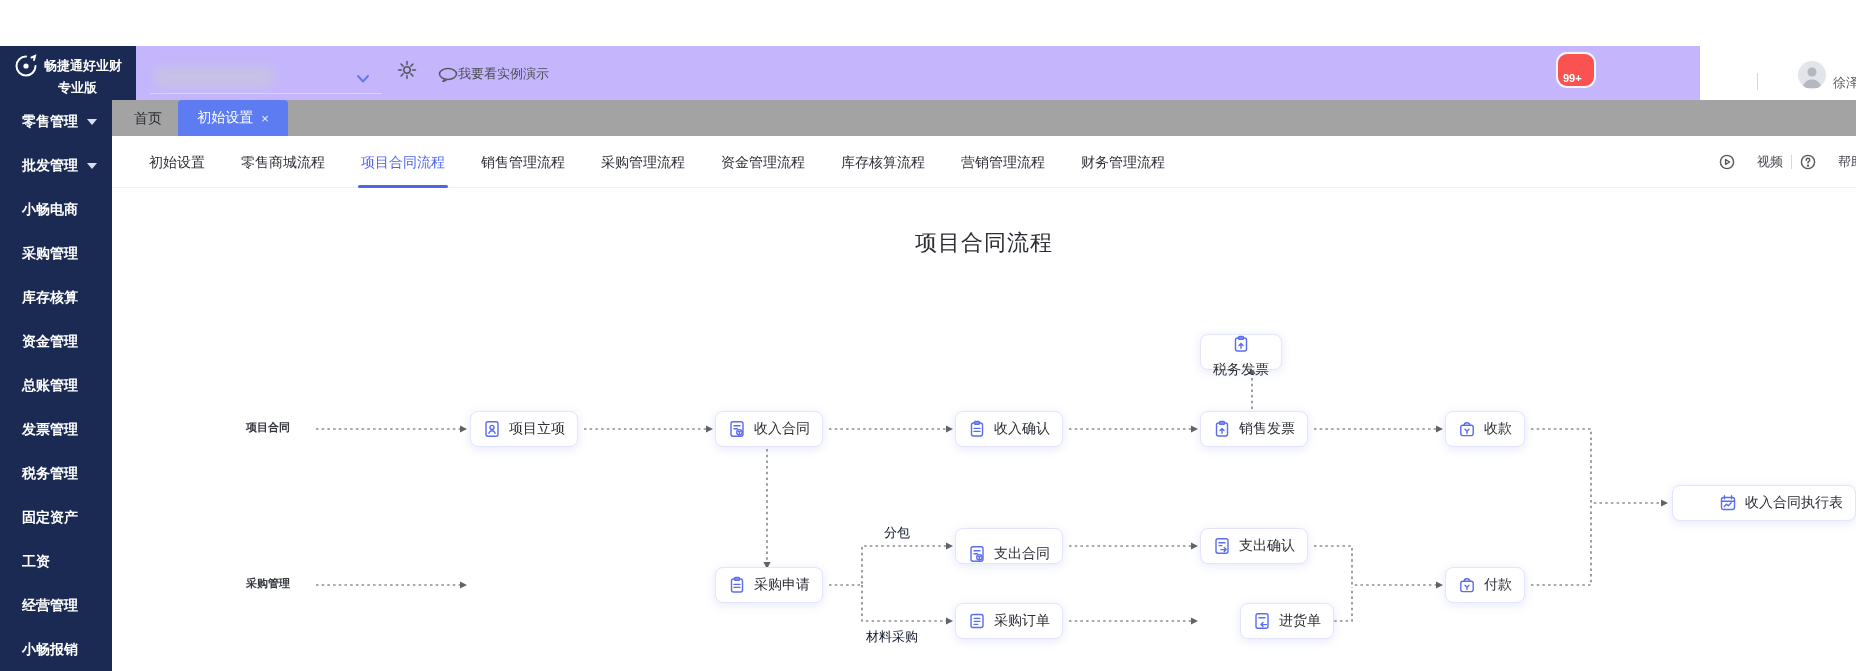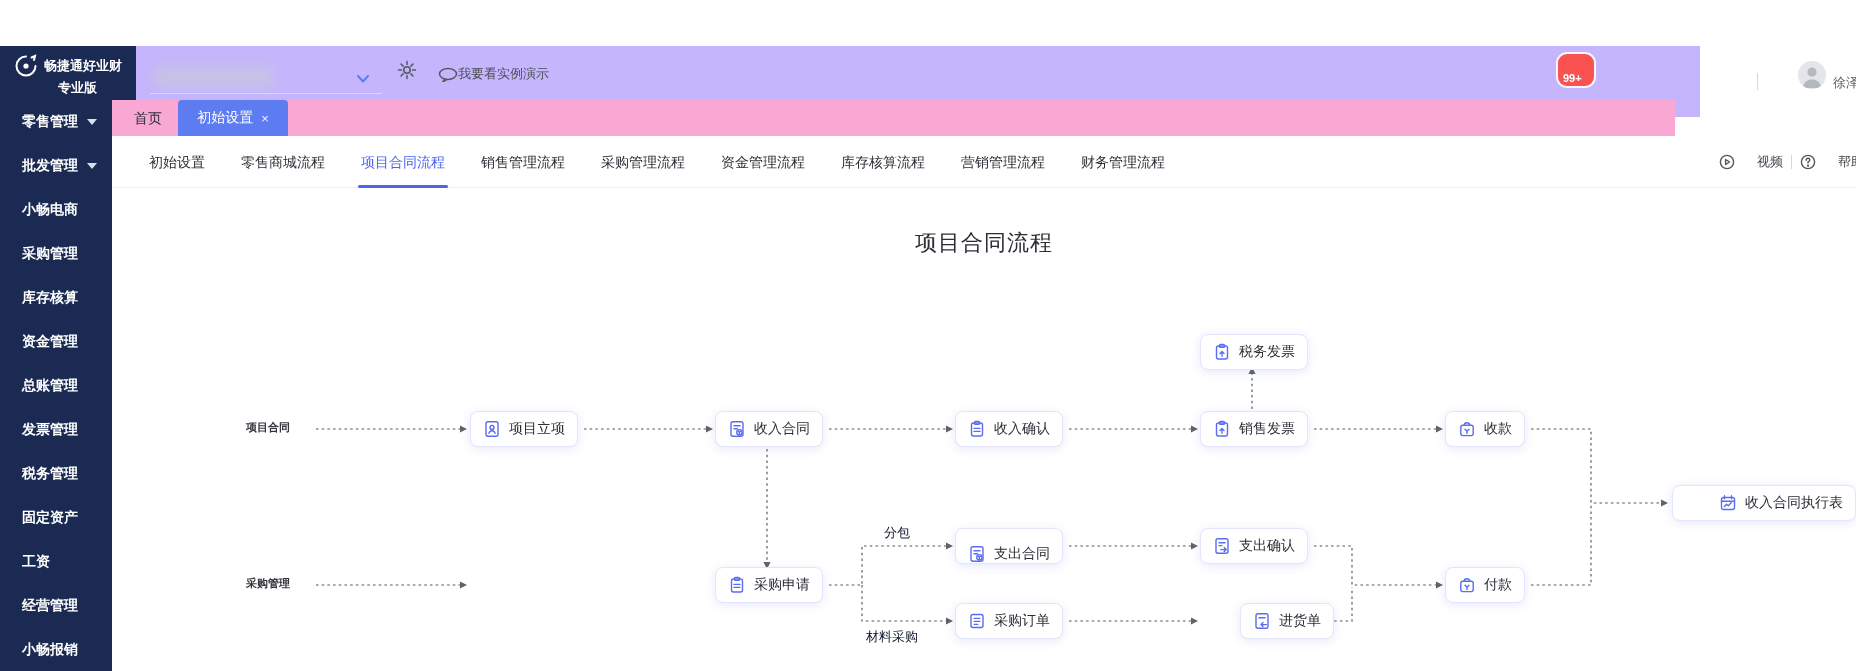--- a/index.html
+++ b/index.html
@@ -32,21 +32,21 @@
   .hdr-right { position:absolute; right:0; top:0; height:71px; }
   .badge { position:absolute; left:1558px; top:8px; min-width:36px; height:17px; background:var(--badge); color:#fff;
            font-size:11px; font-weight:bold; text-align:left; line-height:17px; border-radius:9px; padding:16px 5px;
            box-shadow:0 0 0 2px #f5f6f9; }
   .hdr-divider { position:absolute; left:1757px; top:27px; width:1px; height:17px; background:#d4d6da; }
   .avatar { position:absolute; left:1798px; top:15px; width:28px; height:28px; border-radius:50%; background:#e3e5ea; overflow:hidden; }
   .avatar svg { width:28px; height:28px; fill:#b4b8c0; }
   .username { position:absolute; left:1833px; top:28px; font-size:13px; color:#55585f; white-space:nowrap; }
 
   
-  .tabsrow { position:absolute; left:112px; top:100px; width:1563px; height:36px; background:#f9a8d4; }
+  .tabsrow { position:absolute; left:112px; top:100px; width:1744px; height:36px; background:#a3a3a3; }
   .tab-home { position:absolute; left:8px; top:0; height:36px; line-height:36px; padding:0 14px; font-size:14px; color:#2b2e35; cursor:pointer; }
   .tab-active { position:absolute; left:66px; top:0; width:110px; height:36px; background:var(--accent); border-radius:4px 4px 0 0;
                 color:#fff; display:flex; align-items:center; justify-content:center; gap:8px; font-size:14px; cursor:pointer; }
   .tab-close { font-size:13px; line-height:1; opacity:.9; cursor:pointer; }
 
   
   .sidebar { position:absolute; left:0; top:100px; width:112px; height:571px; background:var(--navy); }
   .sb-item { height:44px; display:flex; align-items:center; padding-left:22px; color:#fff; font-size:14px; font-weight:bold;
              cursor:pointer; white-space:nowrap; }
   .sb-caret { width:0; height:0; border-left:5px solid transparent; border-right:5px solid transparent;
@@ -293,21 +293,21 @@
             <span>销售发票</span>
           </div>
           <div class="flow-node" style="left: 1445px; top: 411px;">
             <svg viewBox="0 0 18 18">
               <rect x="2.8" y="5.2" width="12.4" height="10.4" rx="2"></rect>
               <path d="M6.2 5.2c0-3.2 5.6-3.2 5.6 0"></path>
               <path d="M7 9.2l2 2 2-2M9 11.2v2.4"></path>
             </svg>
             <span>收款</span>
           </div>
-          <div class="flow-node" style="left: 1200px; top: 334px;">
+          <div class="flow-node" style="left: 1200px; top: 334px; flex-direction: column;">
             <svg viewBox="0 0 18 18">
               <rect x="3.5" y="3" width="11" height="13" rx="2"></rect>
               <rect x="6.5" y="1.4" width="5" height="3" rx="1"></rect>
               <path d="M9 13.2V8.6M7 10.4l2-2 2 2"></path>
             </svg>
             <span>税务发票</span>
           </div>
           <div class="flow-node" style="left: 715px; top: 567px;">
             <svg viewBox="0 0 18 18">
               <rect x="3.5" y="3" width="11" height="13" rx="2"></rect>

